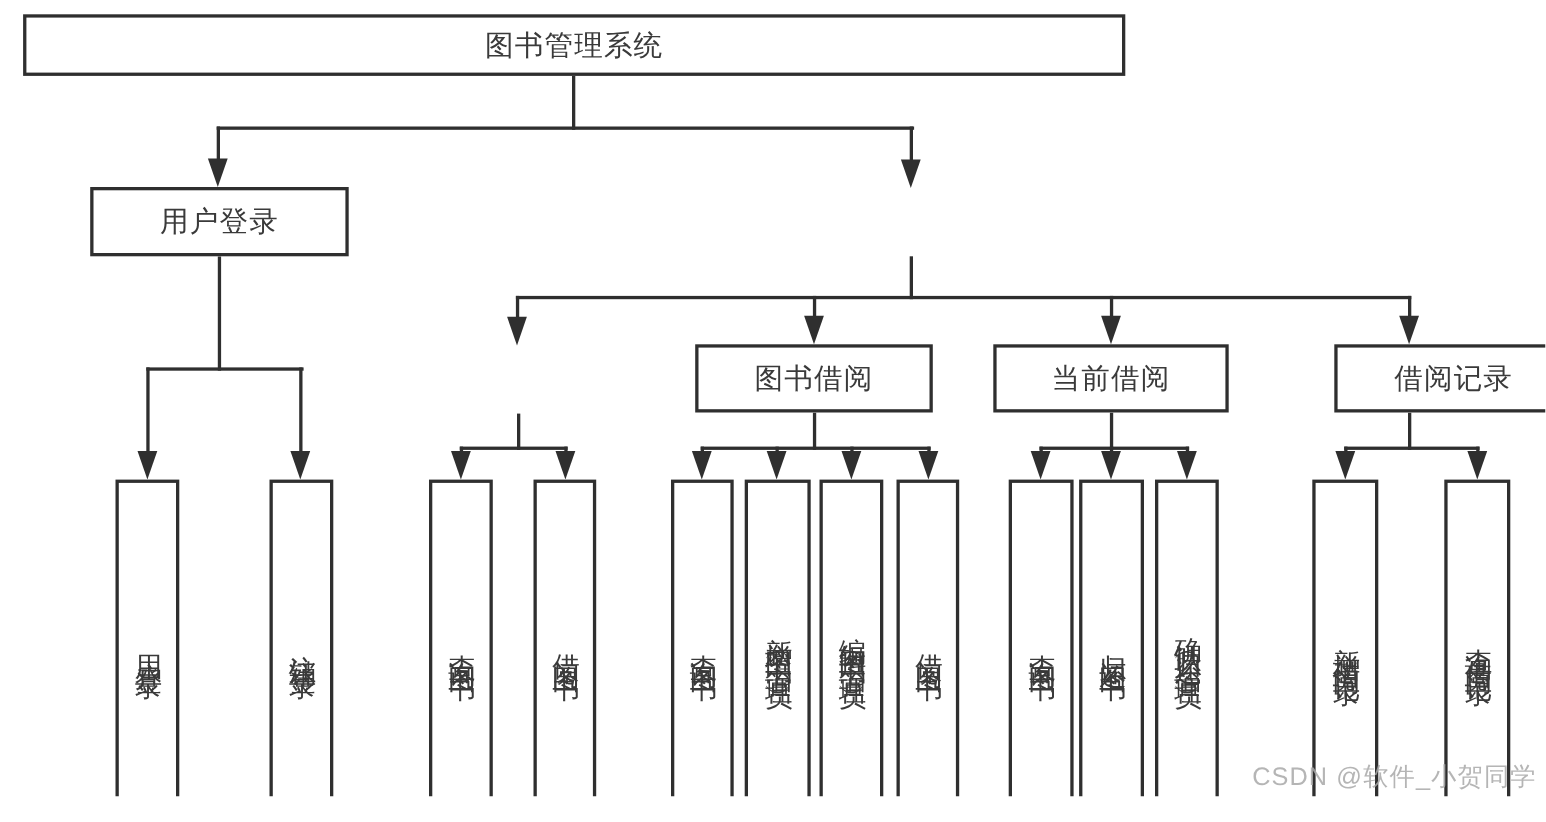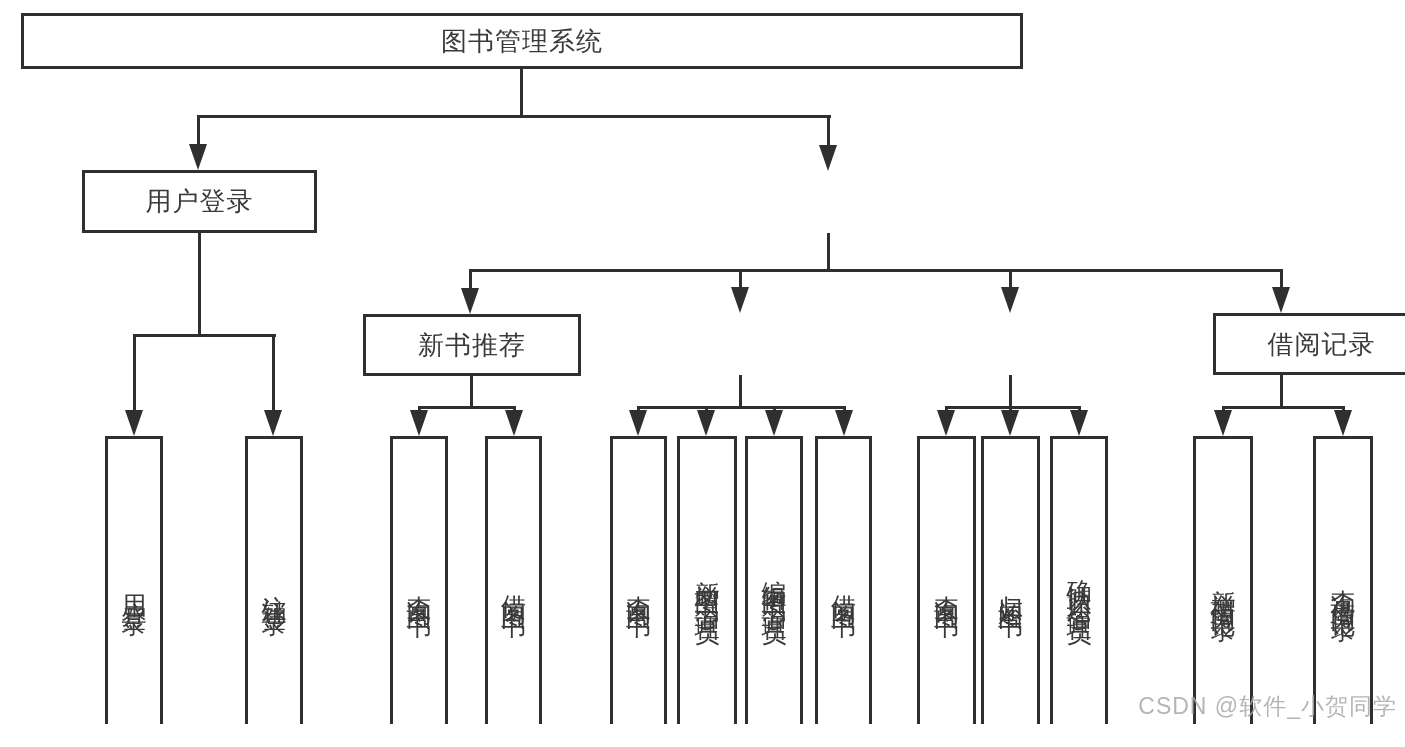--- a/index.html
+++ b/index.html
@@ -62,23 +62,24 @@
 </head>
 <body>
 
 <div id="canvas">
 
   <div class="node" style="left:21px;top:13px;width:1002px;height:56px;">图书管理系统</div>
 
   <div class="node" style="left:82px;top:170px;width:235px;height:63px;">用户登录</div>
 
 
-  <div class="node" style="left:363px;top:314px;width:218px;height:62px;">新书推荐</div>
 
+  <div class="node" style="left:632px;top:313px;width:216px;height:62px;">图书借阅</div>
 
+  <div class="node" style="left:903px;top:313px;width:214px;height:62px;">当前借阅</div>
 
   <div class="node" style="left:1173px;top:313px;width:217px;height:62px;margin-left:40px;">借阅记录</div>
 
   <div class="node leaf" style="left:105px;top:436px;width:58px;height:301px;">用户登录</div>
   <div class="node leaf" style="left:245px;top:436px;width:58px;height:301px;">注销登录</div>
 
   <div class="node leaf" style="left:390px;top:436px;width:58px;height:301px;">查询图书</div>
   <div class="node leaf" style="left:485px;top:436px;width:57px;height:301px;">借阅图书</div>
 
   <div class="node leaf" style="left:610px;top:436px;width:57px;height:301px;">查询图书</div>

